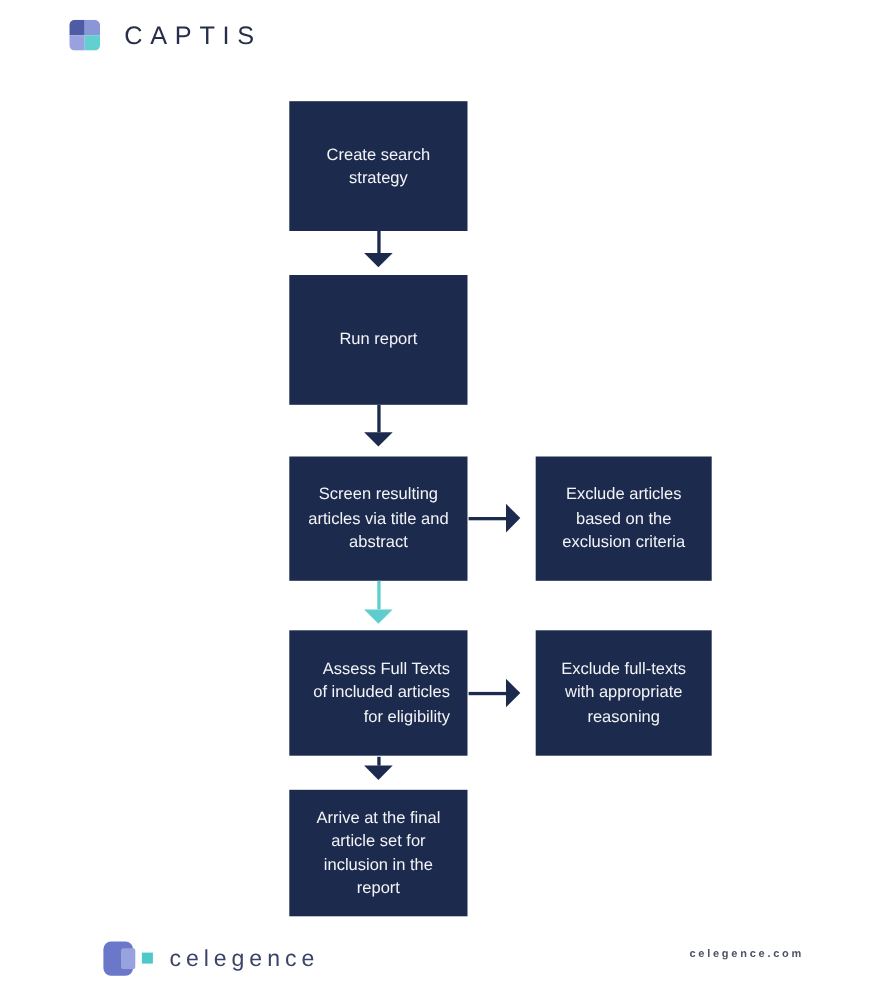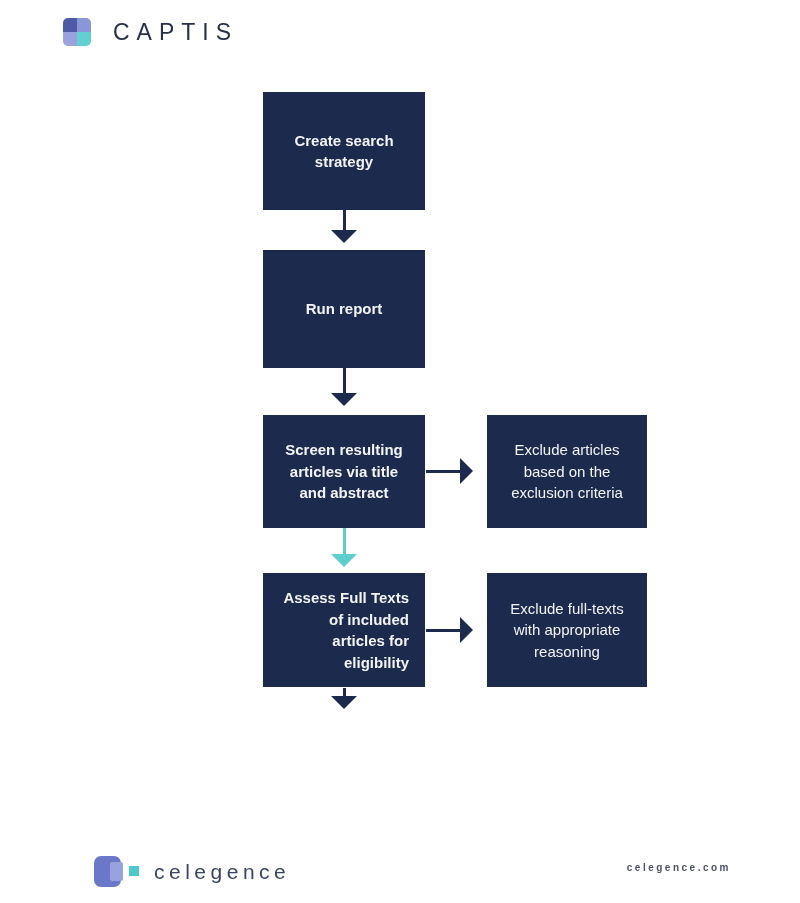--- a/index.html
+++ b/index.html
@@ -50,21 +50,21 @@
     background: var(--navy, #1c2a4e);
     color: var(--box-text, #f3f4f6);
     display: flex;
     align-items: center;
     justify-content: center;
     text-align: center;
     font-size: 15px;
     line-height: 21.5px;
   }
   .box .lbl { display: block; padding: 0 16px; }
-  .main-col { left: 228px; width: 162px; font-weight: bold; }
+  .main-col { left: 228px; width: 162px; }
   .side-col { left: 452px; width: 160px; }
   .b1 { top: 92px;  height: 118px; }
   .b2 { top: 250px; height: 118px; }
   .b3 { top: 415px; height: 113px; }
   .b4 { top: 573px; height: 114px; text-align: right; }
   .b5 { top: 718px; height: 115px; }
   .s1 { top: 415px; height: 113px; }
   .s2 { top: 573px; height: 114px; }
 
   
@@ -215,20 +215,23 @@
 
   <div class="box side-col s2">
     <span class="lbl">Exclude full-texts with appropriate reasoning</span>
   </div>
 
   <div class="arrow-v a4">
     <span class="shaft"></span>
     <span class="head"></span>
   </div>
 
+  <div class="box main-col b5">
+    <span class="lbl">Arrive at the final article set for inclusion in the report</span>
+  </div>
 
   <div class="celegence-logo">
     <div class="cele-icon">
       <span class="cele-main"></span>
       <span class="cele-light"></span>
       <span class="cele-teal"></span>
     </div>
     <span class="cele-text">celegence</span>
   </div>
 

